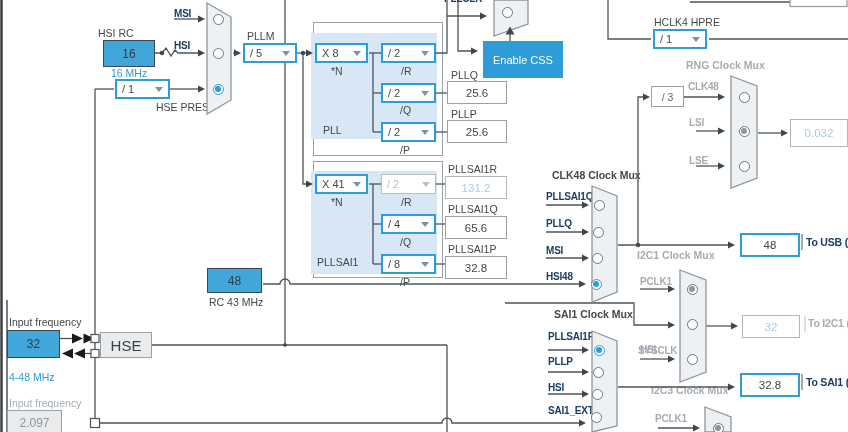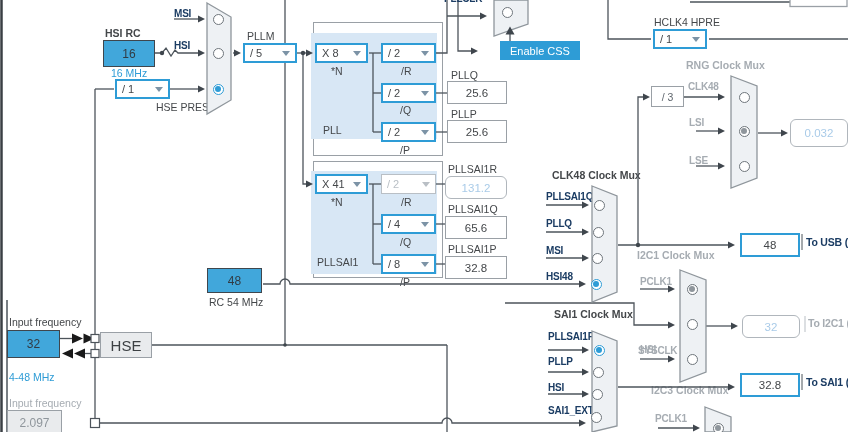--- a/index.html
+++ b/index.html
@@ -13,21 +13,21 @@
   .blue-t{color:#2e9cd6 !important;}
   .dd{display:flex;align-items:center;justify-content:space-between;padding:0 5px;background:#fff;
       border:2px solid #2e9cd6;box-sizing:border-box;height:20px;font-size:11px;color:#44474a;z-index:3;}
   .dd .tri{width:0;height:0;border-left:4px solid transparent;border-right:4px solid transparent;
       border-top:5px solid #7c93a6;}
   .dd.dim2{border:1.5px solid #b9bfc5;color:#b9bfc5;}
   .dd.dim2 .tri{border-top-color:#b9bfc5;}
   .vbox{background:#fff;border:1.2px solid #9aa0a6;display:flex;align-items:center;justify-content:center;
       font-size:11.5px;color:#44474a;box-sizing:border-box;z-index:3;}
   .vbox.bluebd{border:2px solid #2e9cd6;}
-  .vbox.dimv{border-color:#b0b6bc;color:#a9cbe8;border-radius:6px;}
+  .vbox.dimv{border-color:#b0b6bc;color:#a9cbe8;}
   .bluebox{background:#41a7db;border:1.5px solid #3f464d;display:flex;align-items:center;justify-content:center;
       font-size:12px;color:#313b44;box-sizing:border-box;z-index:3;}
   .graybox{background:#e9ebed;border:1.2px solid #9aa0a6;display:flex;align-items:center;justify-content:center;
       font-size:12px;color:#8f969c;box-sizing:border-box;z-index:3;}
   .hsebox{background:#e9ebed;border:1.2px solid #9aa0a6;display:flex;align-items:center;justify-content:center;
       font-size:15px;color:#3c4043;box-sizing:border-box;z-index:3;}
   .radio{width:11px;height:11px;border-radius:50%;border:1.4px solid #6f767c;background:#fff;
       box-sizing:border-box;position:absolute;z-index:4;}
   .radio.selb{border-color:#2e9cd6;}
   .radio.selb::after{content:"";position:absolute;inset:1.6px;border-radius:50%;background:#2e9cd6;}
@@ -164,21 +164,21 @@
         <path d="M85,348.5 L74,353.5 L85,358.5 Z"></path>
     </g>
 
     <g fill="#fff" stroke="#4d545b" stroke-width="1.2">
       <rect x="91" y="334.5" width="8" height="8"></rect>
         <rect x="91" y="349.5" width="8" height="8"></rect>
       <rect x="90.5" y="418.5" width="9" height="9"></rect>
     </g>
   </svg>
 
-  <span class="abs lbl" style="left:105px;top:28px;font-weight:bold;">HSI RC</span>
+  <span class="abs lbl" style="left:98px;top:28px;">HSI RC</span>
   <div class="abs bluebox" style="left:103px;top:40px;width:52px;height:27px;">16</div>
   <span class="abs lbl blue-t" style="left:111px;top:68px;">16 MHz</span>
   <span class="abs sig" style="left:174px;top:8px;">MSI</span>
   <span class="abs sig" style="left:174px;top:40px;">HSI</span>
   <div class="abs dd" style="left:115px;top:79px;width:55px;">
       <span>/ 1</span>
       <span class="tri"></span>
     </div>
   <span class="abs lbl" style="left:120px;top:102px;padding-left:36px;">HSE PRES</span>
   <div class="abs radio" style="left:212.5px;top:13.5px;"></div>
@@ -239,23 +239,23 @@
   <span class="abs lbl" style="left:400px;top:277px;">/P</span>
   <span class="abs lbl" style="left:317px;top:257px;">PLLSAI1</span>
   <span class="abs lbl" style="left:448px;top:164px;">PLLSAI1R</span>
   <div class="abs vbox dimv" style="left:445px;top:176px;width:62px;height:23px;">131.2</div>
   <span class="abs lbl" style="left:448px;top:204px;">PLLSAI1Q</span>
   <div class="abs vbox" style="left:445px;top:216px;width:62px;height:23px;">65.6</div>
   <span class="abs lbl" style="left:448px;top:244px;">PLLSAI1P</span>
   <div class="abs vbox" style="left:445px;top:256px;width:62px;height:23px;">32.8</div>
 
   <div class="abs bluebox" style="left:207px;top:268px;width:55px;height:25px;">48</div>
-  <span class="abs lbl" style="left:209px;top:297px;">RC 54 MHz</span>
-
-  <div class="abs btn" style="left:500px;top:41px;width:80px;height:19px;">Enable CSS</div>
+  <span class="abs lbl" style="left:209px;top:297px;">RC 43 MHz</span>
+
+  <div class="abs btn" style="left:483px;top:41px;width:80px;height:37px;">Enable CSS</div>
   <div class="abs clip" style="left:444px;top:0;width:55px;height:6px;">
       <span class="sig" style="display:block;margin-top:-7px;">PLLCLK</span>
     </div>
   <div class="abs radio" style="left:501.5px;top:6.5px;"></div>
 
   <span class="abs lbl" style="left:654px;top:17px;">HCLK4 HPRE</span>
   <div class="abs dd" style="left:653px;top:29px;width:54px;">
       <span>/ 1</span>
       <span class="tri"></span>
     </div>

